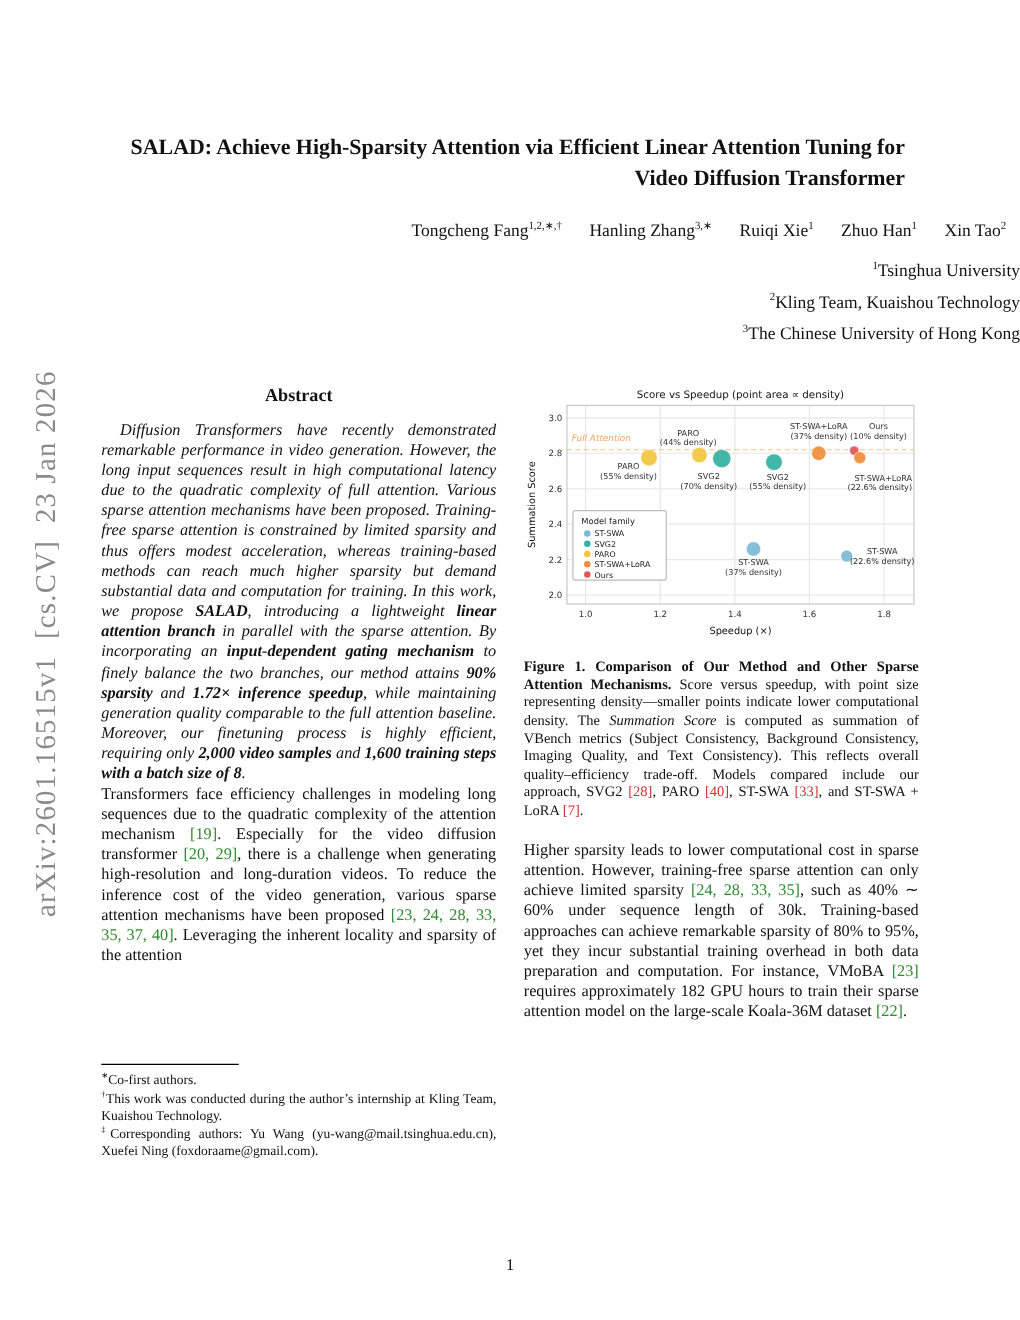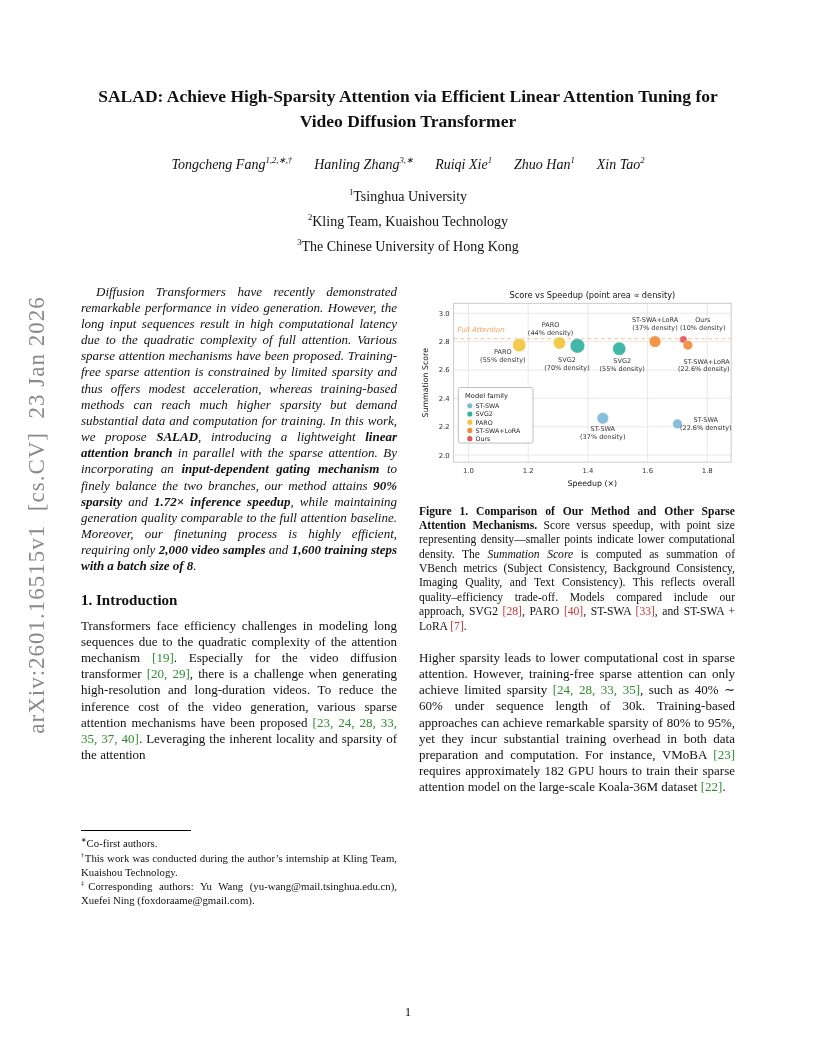--- a/index.html
+++ b/index.html
@@ -4,25 +4,25 @@
 <style>
   html,body{margin:0;padding:0;background:#ffffff;}
   .page{position:relative;width:816px;height:1056px;background:#fff;overflow:hidden;
         font-family:"Liberation Serif",serif;color:#111;}
 
   
   .watermark{position:absolute;top:515px;left:37px;transform:translate(-50%,-50%) rotate(-90deg);
              white-space:pre;font-size:23px;letter-spacing:1px;color:var(--wm,#8a8a8a);}
 
   
-  .header{padding-top:84px;text-align:center;}
+  .header{padding-top:105px;text-align:right;}
   .title{font-size:17.5px;font-weight:bold;margin:0 92px;line-height:1.4;}
   .authors{margin-top:24px;font-size:14px;}
   .author-line{margin-bottom:11px;}
-  .author{margin:16px 11px;white-space:nowrap;font-style:italic;}
+  .author{margin:16px 11px;white-space:nowrap;}
   sup{font-size:62%;line-height:0;}
   .affiliations{font-size:14px;line-height:1.8;margin-top:2px;}
 
   
   .columns{display:flex;gap:22px;margin:24px 81px 0;height:624px;}
   .col{width:316px;display:flex;flex-direction:column;}
 
   .body-text p{font-size:13px;line-height:1.245;text-align:justify;margin:0;}
   [data-paragraphs] p + p{text-indent:15px;}
 
@@ -62,23 +62,23 @@
         <div><sup>1</sup>Tsinghua University</div>
         <div><sup>2</sup>Kling Team, Kuaishou Technology</div>
         <div><sup>3</sup>The Chinese University of Hong Kong</div>
       </div>
   </div>
 
   <div class="columns">
 
     <div class="col">
       <div class="abstract body-text">
+        <div class="abstract-heading">Abstract</div>
         <p>Diffusion Transformers have recently demonstrated remarkable performance in video generation. However, the long input sequences result in high computational latency due to the quadratic complexity of full attention. Various sparse attention mechanisms have been proposed. Training-free sparse attention is constrained by limited sparsity and thus offers modest acceleration, whereas training-based methods can reach much higher sparsity but demand substantial data and computation for training. In this work, we propose <b>SALAD</b>, introducing a lightweight <b>linear attention branch</b> in parallel with the sparse attention. By incorporating an <b>input-dependent gating mechanism</b> to finely balance the two branches, our method attains <b>90% sparsity</b> and <b>1.72× inference speedup</b>, while maintaining generation quality comparable to the full attention baseline. Moreover, our finetuning process is highly efficient, requiring only <b>2,000 video samples</b> and <b>1,600 training steps with a batch size of 8</b>.</p>
       </div>
-      <div class="section-heading">1. Introduction</div>
       <div class="body-text" data-paragraphs="introduction.paragraphs">
           <p>Transformers face efficiency challenges in modeling long sequences due to the quadratic complexity of the attention mechanism <span class="cg">[19]</span>. Especially for the video diffusion transformer <span class="cg">[20, 29]</span>, there is a challenge when generating high-resolution and long-duration videos. To reduce the inference cost of the video generation, various sparse attention mechanisms have been proposed <span class="cg">[23, 24, 28, 33, 35, 37, 40]</span>. Leveraging the inherent locality and sparsity of the attention</p>
         </div>
       <div class="footnotes">
         <div class="footnote-rule"></div>
         <div>
             <div class="footnote"><sup>∗</sup>Co-first authors.</div>
             <div class="footnote"><sup>†</sup>This work was conducted during the author’s internship at Kling Team, Kuaishou Technology.</div>
             <div class="footnote"><sup>‡</sup>Corresponding authors: Yu Wang (yu-wang@mail.tsinghua.edu.cn), Xuefei Ning (foxdoraame@gmail.com).</div>
           </div>

